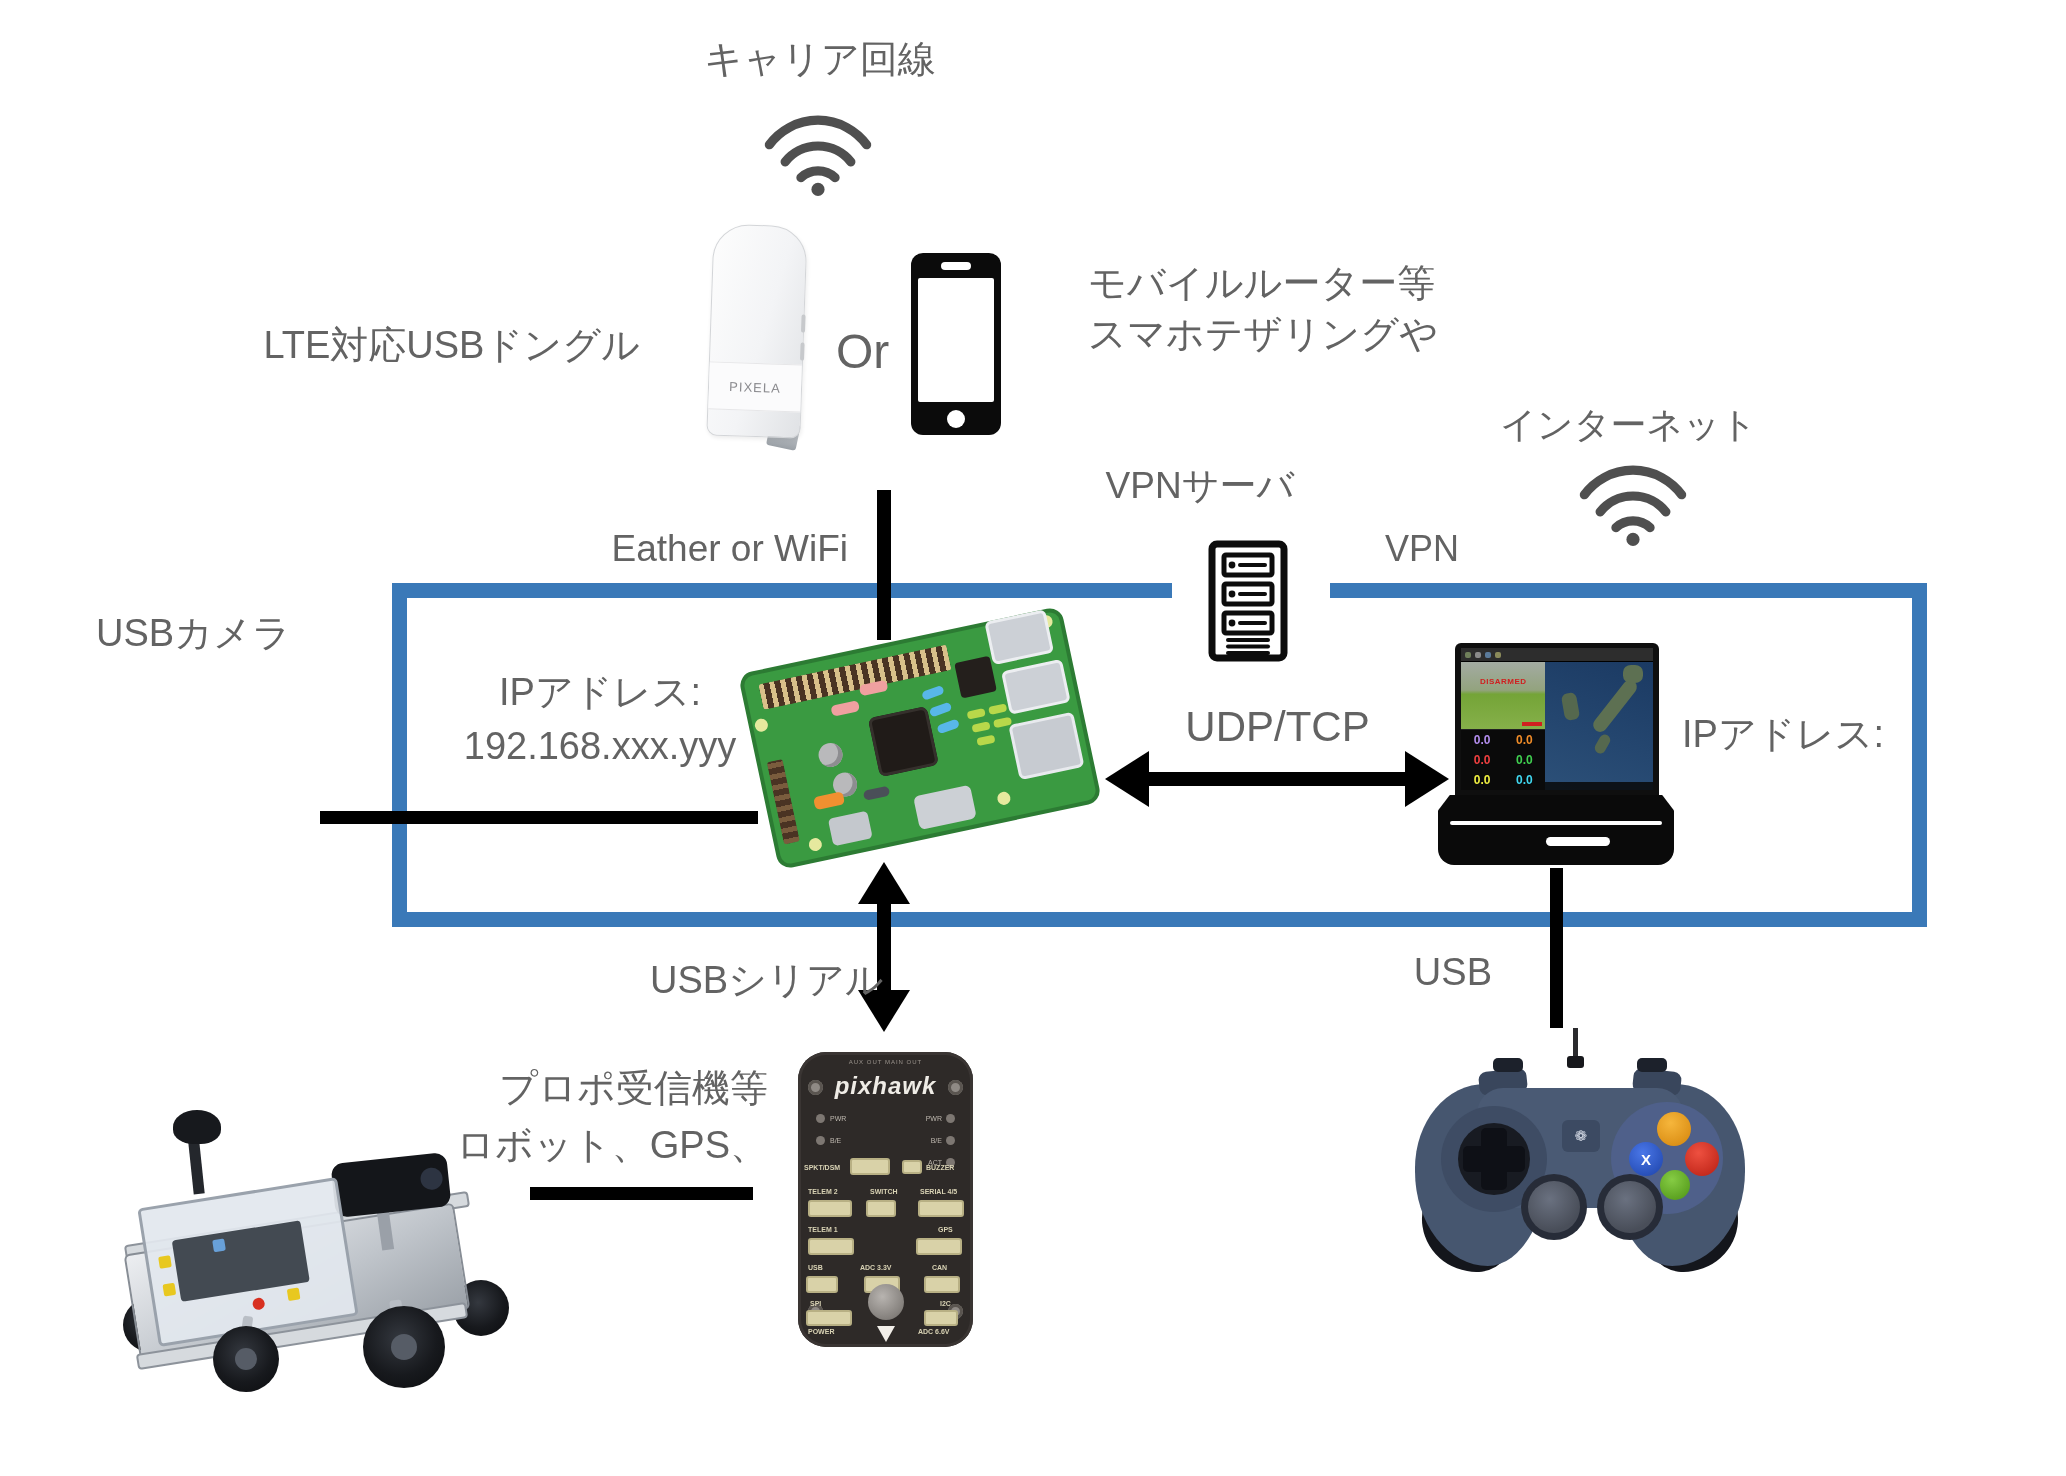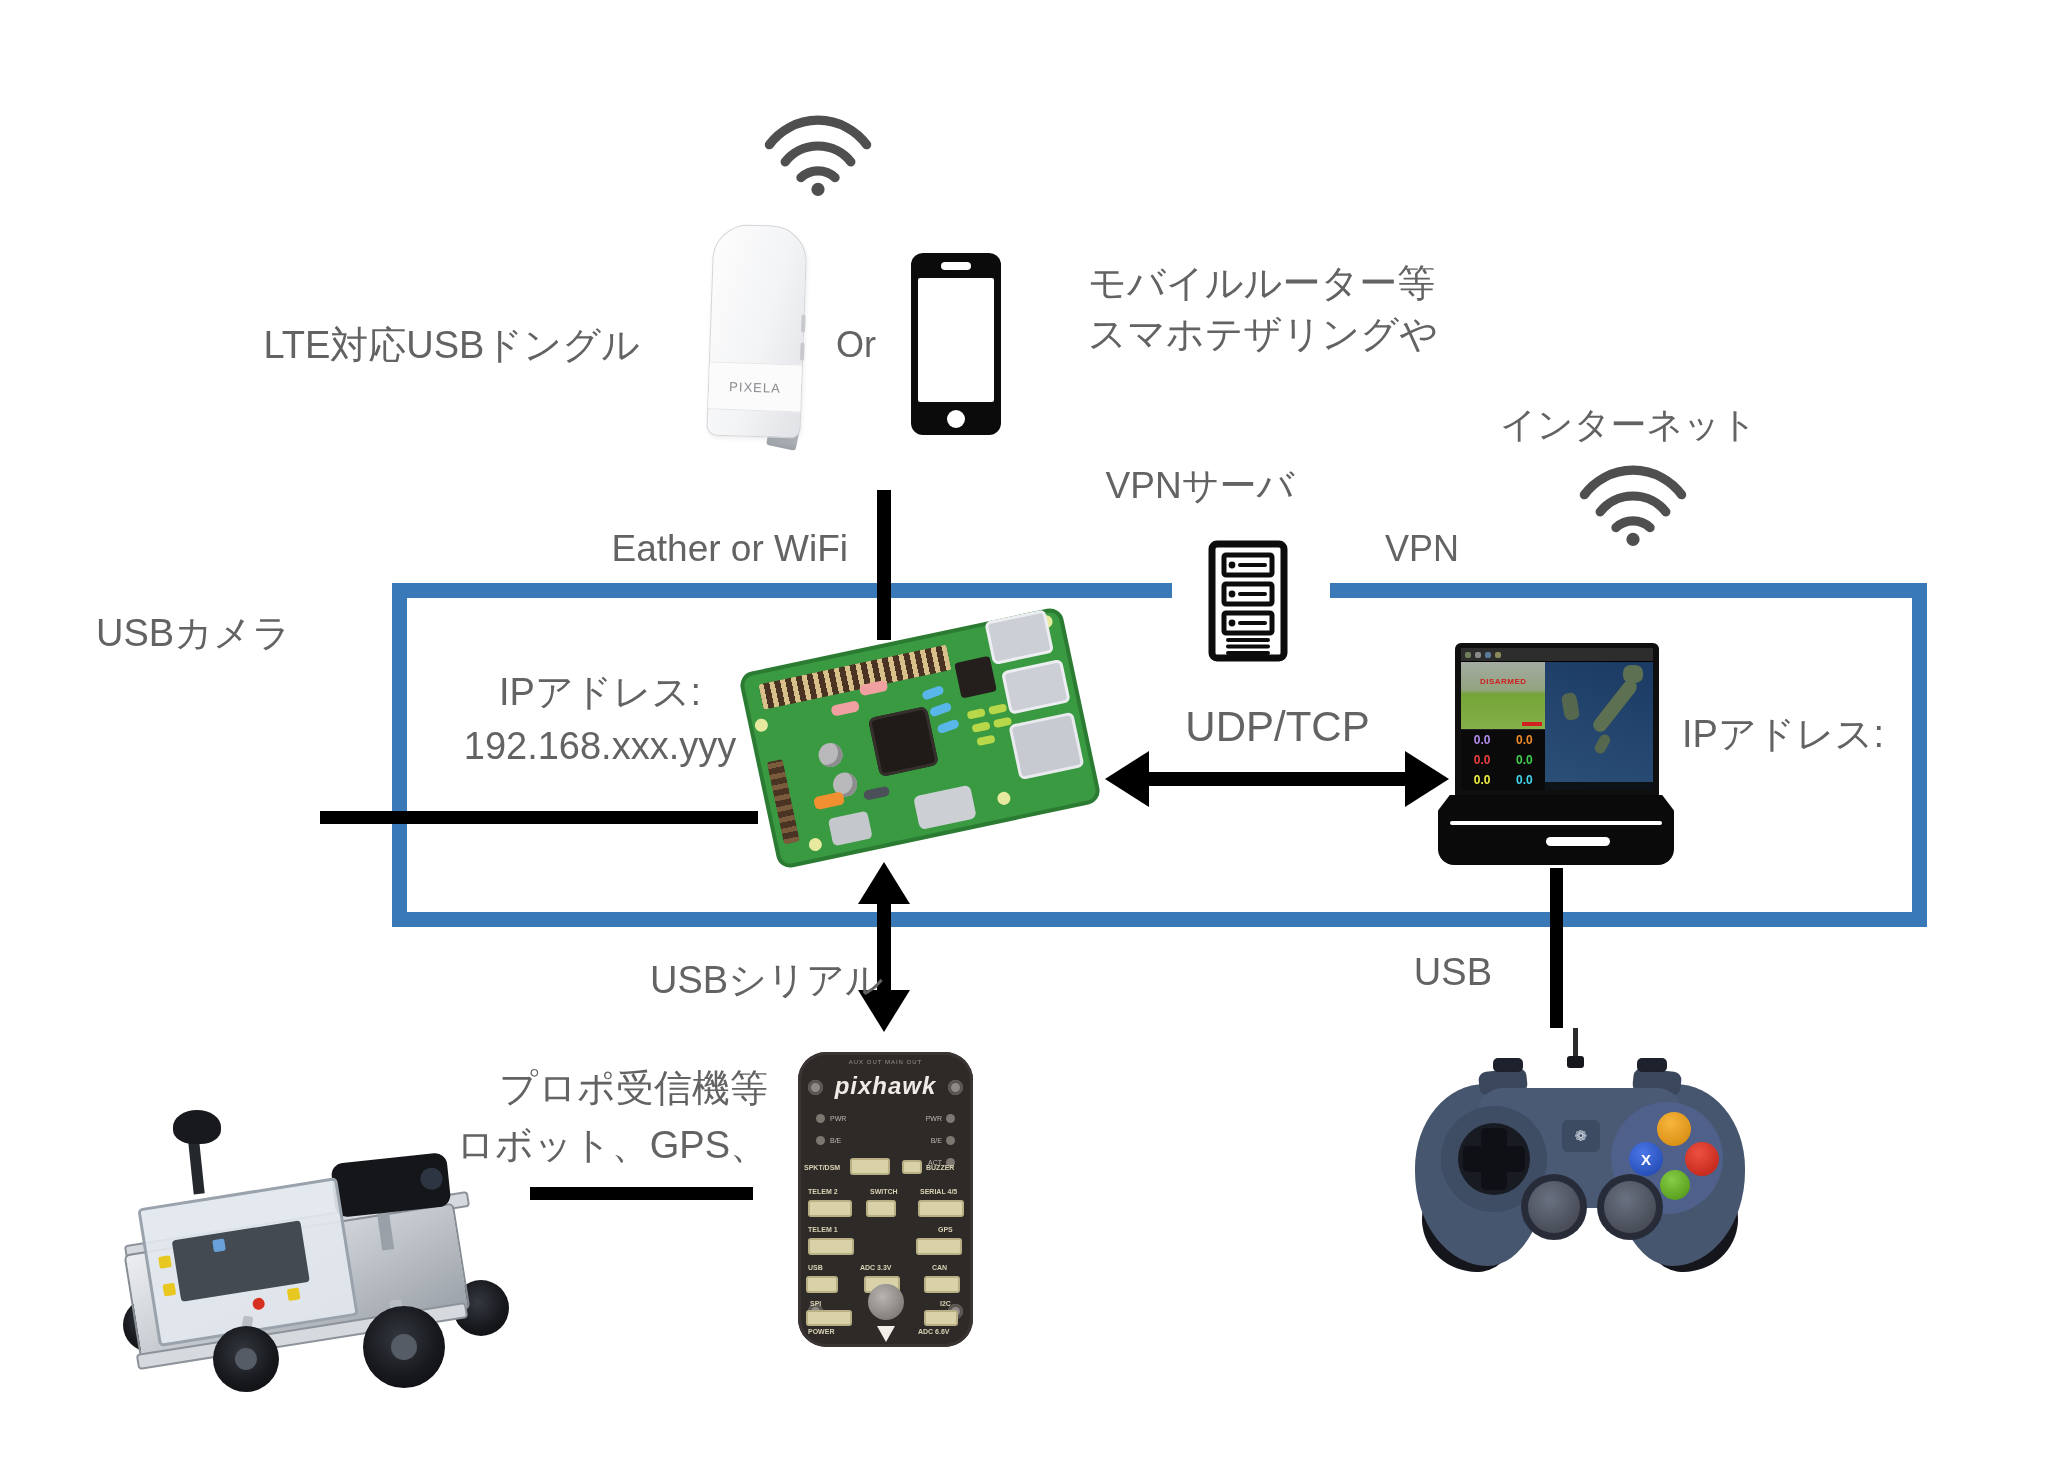--- a/index.html
+++ b/index.html
@@ -136,38 +136,39 @@
   .rov .knob{position:absolute;left:78px;top:30px;width:48px;height:34px;background:#17191d;border-radius:50% 50% 42% 42%;}
   .rov .whl{position:absolute;border-radius:50%;background:radial-gradient(circle at 45% 40%,#34383f 0%,#17191d 55%,#0a0b0d 100%);}
   .rov .hub{position:absolute;border-radius:50%;background:#565c66;}
   .rov .fork{position:absolute;background:#b9bec5;border-radius:3px;}
 </style>
 </head>
 <body>
 
 <div id="canvas">
 
+  <div class="txt ctr" style="left:670px;top:34px;width:300px;font-size:38px;">キャリア回線</div>
   <svg class="txt" style="left:752px;top:104px;" width="132" height="92" viewBox="0 0 100 70">
     <path d="M13 31 A46 46 0 0 1 87 31" fill="none" stroke="#4f4f4f" stroke-width="7" stroke-linecap="round"></path>
     <path d="M25 44 A32 32 0 0 1 75 44" fill="none" stroke="#4f4f4f" stroke-width="7" stroke-linecap="round"></path>
     <path d="M37 56 A19 19 0 0 1 63 56" fill="none" stroke="#4f4f4f" stroke-width="7" stroke-linecap="round"></path>
     <circle cx="50" cy="65" r="5" fill="#4f4f4f"></circle>
   </svg>
 
   <div class="txt rgt" style="left:240px;top:320px;width:400px;font-size:38px;">LTE対応USBドングル</div>
 
   <div class="dongle">
     <div class="plug"></div>
     <div class="bod"></div>
     <div class="btn"></div>
     <div class="btn btn2"></div>
     <div class="band">PIXELA</div>
   </div>
 
-  <div class="txt" style="left:836px;top:324px;font-size:36px;">Or</div>
+  <div class="txt" style="left:836px;top:324px;font-size:48px;">Or</div>
 
   <div class="phone">
     <div class="spk"></div>
     <div class="scr"></div>
     <div class="hom"></div>
   </div>
 
   <div class="txt" style="left:1088px;top:258px;font-size:38px;line-height:51px;">
     <div>モバイルルーター等</div>
     <div>スマホテザリングや</div>

